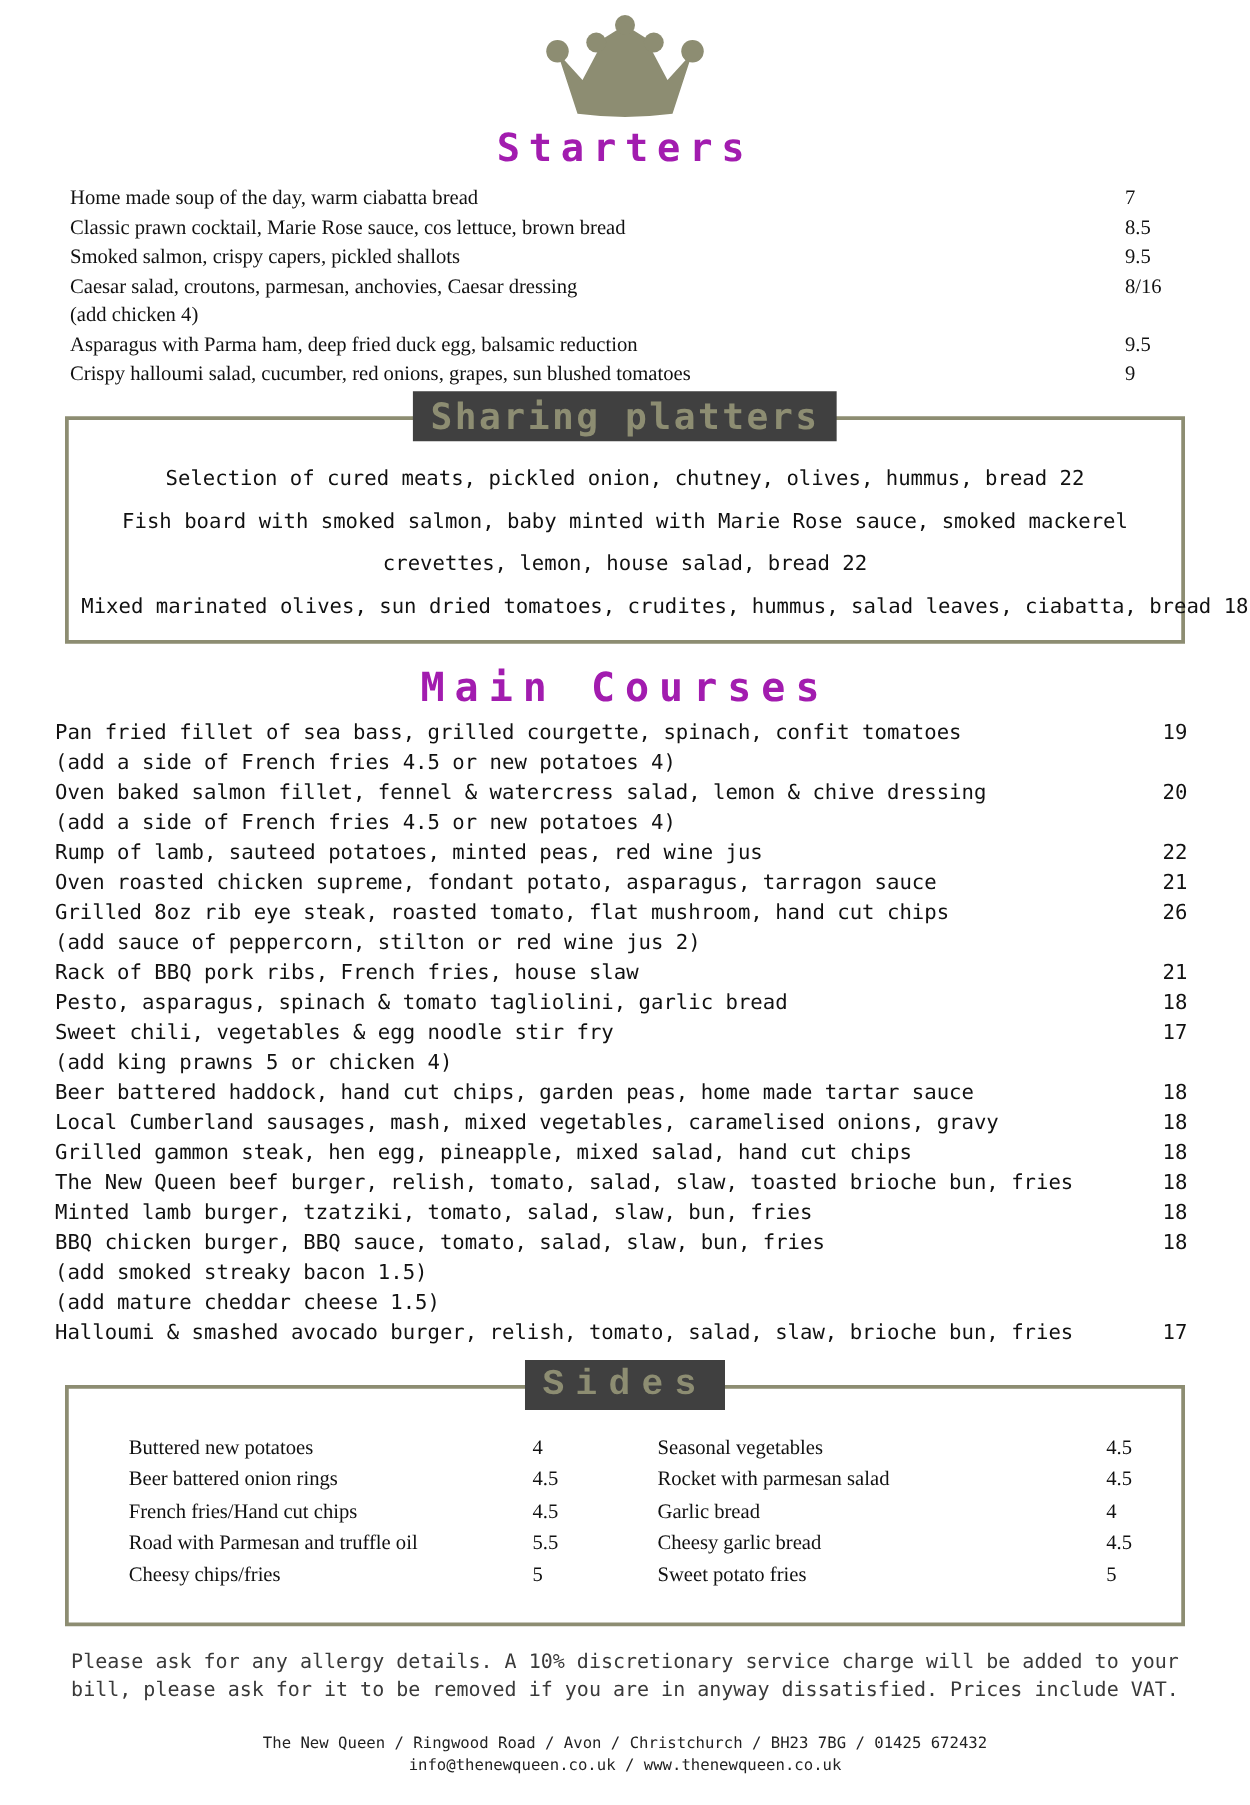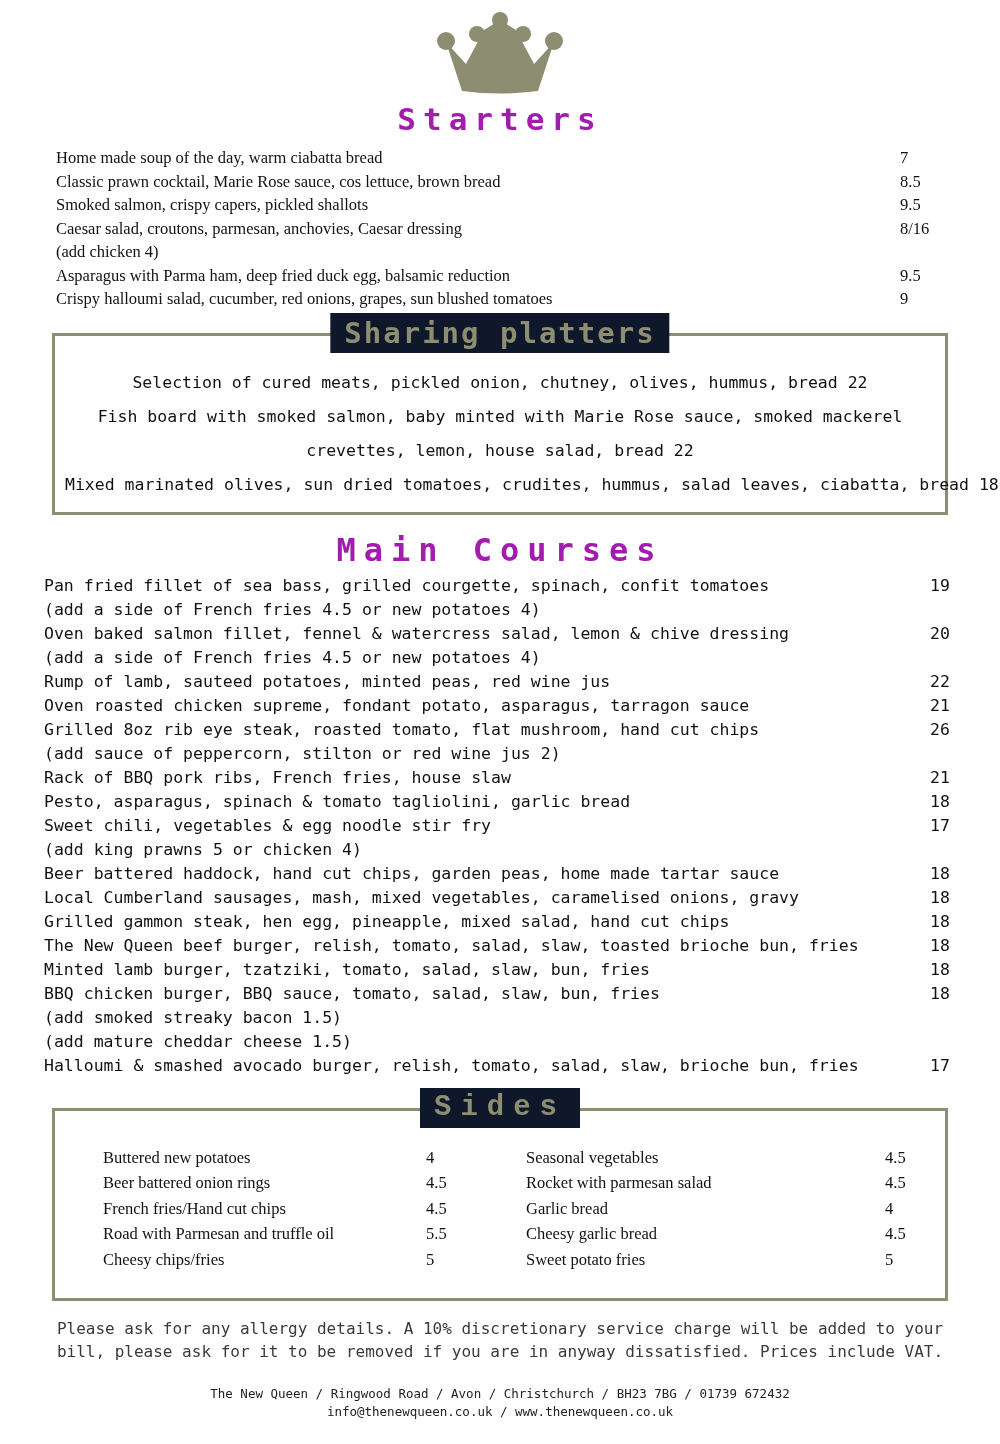--- a/index.html
+++ b/index.html
@@ -74,21 +74,21 @@
     position: relative;
     margin: 0 52px;
     border: 3px solid #8d8d72;
     box-sizing: border-box;
   }
   .framed > .frame-title {
     position: absolute;
     top: -23px;
     left: 50%;
     transform: translateX(-50%);
-    background: #0f172a;
+    background: #404040;
     padding: 0 14px;
     color: #8d8d72;
     font-weight: bold;
     font-size: 29px;
     letter-spacing: 2px;
     line-height: 40px;
     white-space: nowrap;
   }
   .framed.sides > .frame-title {
     letter-spacing: 9px;
@@ -385,15 +385,15 @@
     </div>
   </div>
 </div>
 
 <div class="allergy">
   <div>Please ask for any allergy details. A 10% discretionary service charge will be added to your</div>
   <div>bill, please ask for it to be removed if you are in anyway dissatisfied. Prices include VAT.</div>
 </div>
 
 <div class="address">
-  <div>The New Queen / Ringwood Road / Avon / Christchurch / BH23 7BG / 01739 672432</div>
+  <div>The New Queen / Ringwood Road / Avon / Christchurch / BH23 7BG / 01425 672432</div>
   <div>info@thenewqueen.co.uk / www.thenewqueen.co.uk</div>
 </div>
 
 </body></html>

